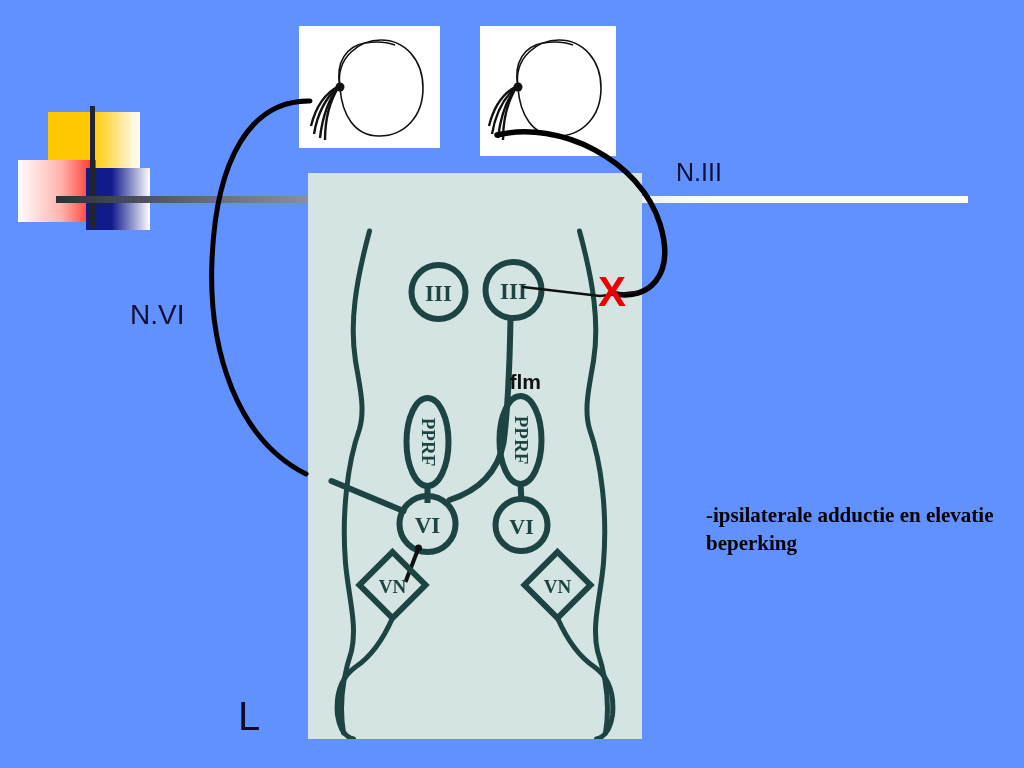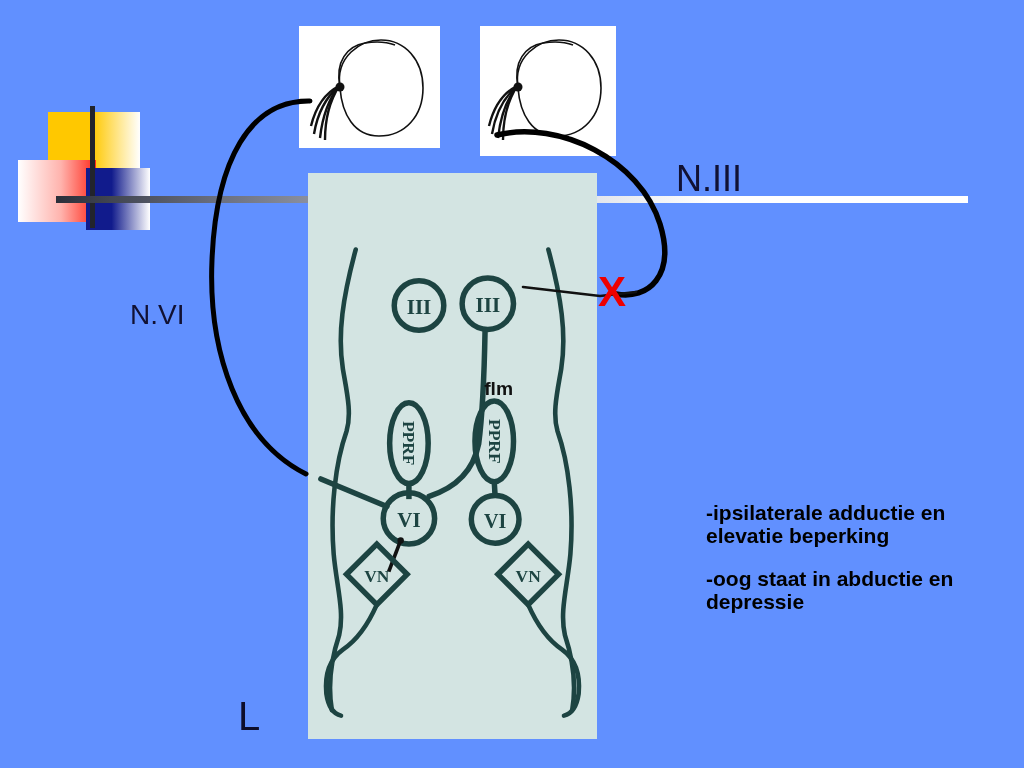--- a/index.html
+++ b/index.html
@@ -71,42 +71,42 @@
   }
   #eye-box-left  { left: 299px; top: 26px; width: 141px; height: 122px; }
   #eye-box-right { left: 480px; top: 26px; width: 136px; height: 130px; }
   .eye-svg { display: block; width: 100%; height: 100%; }
 
   
   #brainstem-figure {
     position: absolute;
     left: 308px;
     top: 173px;
-    width: 289px;
+    width: 334px;
     height: 566px;
     background: #d3e4e2;
   }
   #brainstem-svg { display: block; width: 100%; height: 100%; }
 
   
   #nerve-overlay {
     position: absolute;
     left: 0; top: 0;
     width: 1024px; height: 768px;
     pointer-events: none;
   }
 
   
   .label {
     position: absolute;
     color: #111133;
     font-family: "Liberation Sans", sans-serif;
     white-space: nowrap;
   }
-  #label-n3 { left: 676px; top: 158px; font-size: 36px; }
+  #label-n3 { left: 676px; top: 158px; font-size: 25px; }
   #label-n6 { left: 130px; top: 299px; font-size: 28px; }
   #label-side {
     left: 238px; top: 694px;
     font-size: 40px; color: #0d0d2b;
   }
   #label-x {
     position: absolute;
     left: 598px; top: 268px;
     font-size: 42px; font-weight: bold;
     color: #ee0000;
@@ -117,23 +117,23 @@
   #symptom-list {
     position: absolute;
     left: 706px;
     top: 501px;
     width: 292px;
   }
   .symptom-item {
     color: #000000;
     font-size: 21px;
     font-weight: bold;
-    line-height: 23px;
+    line-height: 28px;
     margin-bottom: 20px;
-    font-family: Liberation Sans, sans-serif;
+    font-family: Liberation Serif, serif;
   }
 </style>
 </head>
 <body>
 
 <div id="slide">
 
   <div id="logo">
     <div class="logo-rect" id="logo-yellow"></div>
     <div class="logo-rect" id="logo-red"></div>
@@ -241,16 +241,15 @@
     <path d="M523 287 L600 296 L636 292" fill="none" stroke="#111111" stroke-width="2.6" stroke-linecap="round"></path>
   </svg>
 
   <div class="label" id="label-n3">N.III</div>
   <div class="label" id="label-n6">N.VI</div>
   <div id="label-x">X</div>
   <div class="label" id="label-side">L</div>
 
   <div id="symptom-list">
     <div class="symptom-item">-ipsilaterale adductie en elevatie beperking</div>
-    <div class="symptom-item">-oog staat in abductie en depressie</div>
   </div>
 
 </div>
 
 </body></html>

